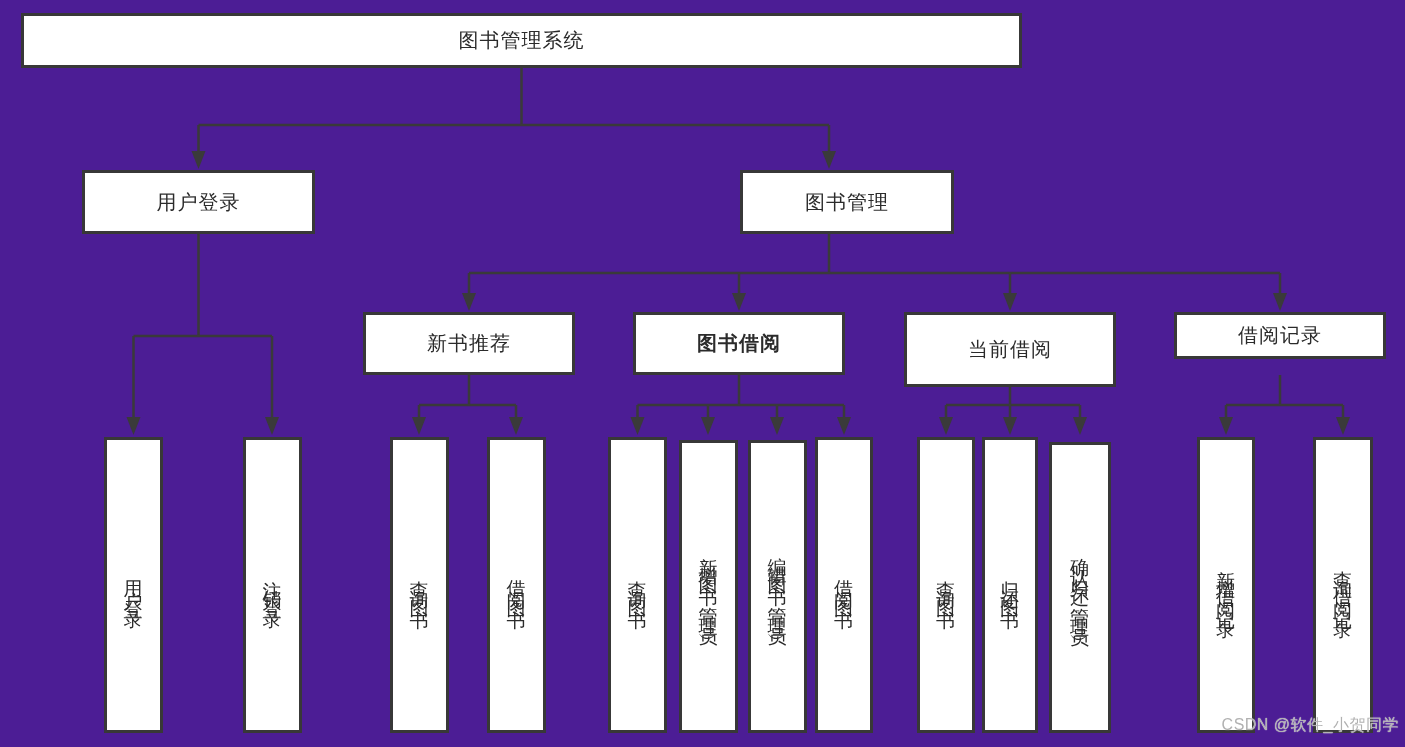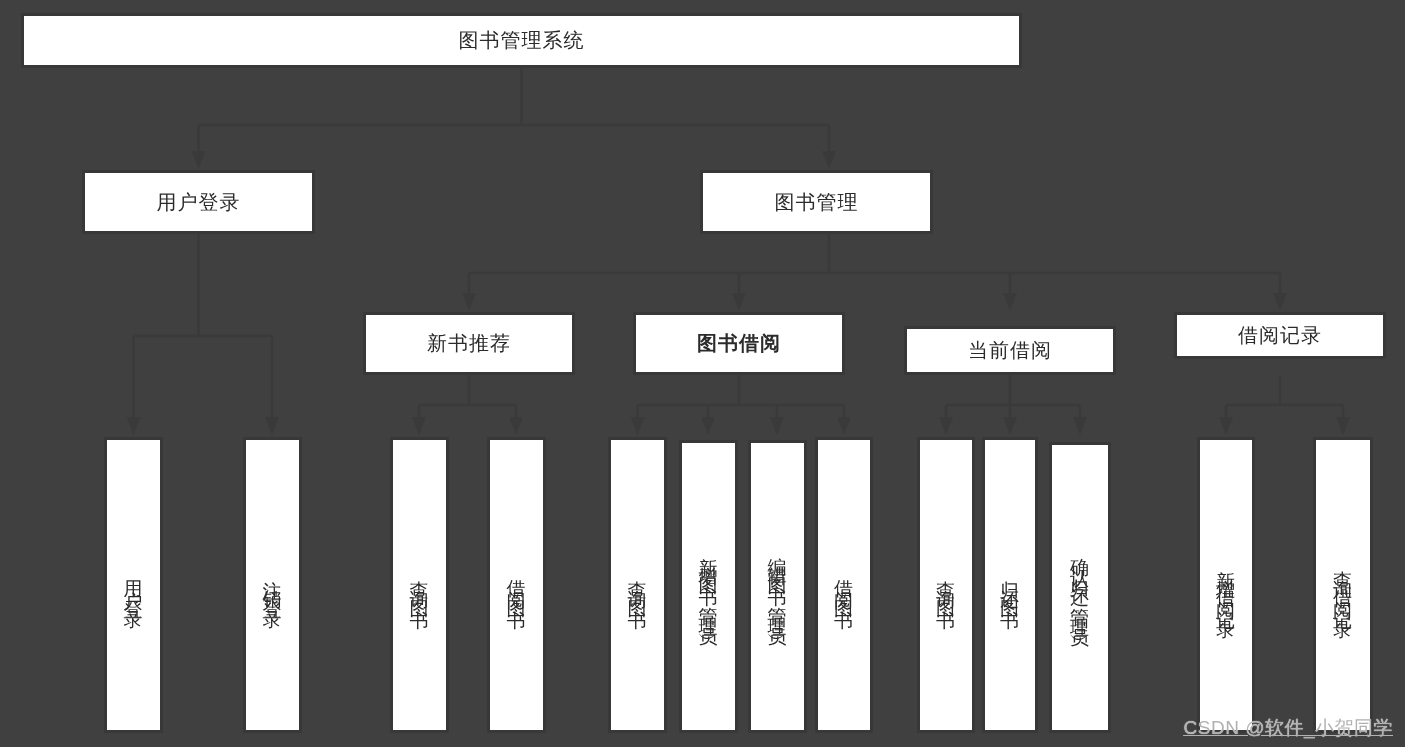--- a/index.html
+++ b/index.html
@@ -1,20 +1,20 @@
 <!DOCTYPE html>
 <html><head>
 <meta charset="utf-8">
 <style>
   html, body { margin: 0; padding: 0; background: #ffffff; }
   .stage {
     position: relative;
     width: 1405px;
     height: 747px;
-    background: #404040;
+    background: #4c1d95;
     overflow: hidden;
     font-family: "Liberation Sans", sans-serif;
   }
   .stage svg { position: absolute; left: 0; top: 0; }
   .box {
     position: absolute;
     box-sizing: border-box;
     background: #ffffff;
     border: 3px solid #383838;
     display: flex;
@@ -30,29 +30,28 @@
   .box.v span {
     writing-mode: vertical-rl;
     text-orientation: mixed;
     font-size: 19px;
     letter-spacing: 10px;
     line-height: 1;
     white-space: nowrap;
   }
   .watermark {
     position: absolute;
-    right: 12px;
+    right: 6px;
     top: 715px;
-    font-size: 19px;
+    font-size: 16px;
     color: #b1b1b1;
     letter-spacing: 0.5px;
     white-space: nowrap;
     z-index: 5;
     text-shadow: 0 0 1px #ffffff;
-    text-decoration: underline;
   }
   .line { stroke: #3a3a3a; stroke-width: 2.5; fill: none; }
   .ah   { fill: #3a3a3a; stroke: none; }
 </style>
 </head>
 <body>
 
 <div class="stage">
 
   <svg width="1405" height="747" viewBox="0 0 1405 747">
@@ -131,31 +130,31 @@
     </g>
   </svg>
 
   <div class="box h" style="left:21px; top:13px; width:1001px; height:55px;">
     <span>图书管理系统</span>
   </div>
 
   <div class="box h" style="left:82px; top:170px; width:233px; height:64px;">
     <span>用户登录</span>
   </div>
-  <div class="box h" style="left:700px; top:170px; width:233px; height:64px;">
+  <div class="box h" style="left:740px; top:170px; width:214px; height:64px;">
     <span>图书管理</span>
   </div>
 
   <div class="box h" style="left:363px; top:312px; width:212px; height:63px;align-items:center;">
     <span>新书推荐</span>
   </div>
   <div class="box h" style="left:633px; top:312px; width:212px; height:63px;font-weight:bold;">
     <span>图书借阅</span>
   </div>
-  <div class="box h" style="left:904px; top:312px; width:212px; height:49px;margin-top:14px;">
+  <div class="box h" style="left:904px; top:312px; width:212px; height:75px;">
     <span>当前借阅</span>
   </div>
   <div class="box h" style="left:1174px; top:312px; width:212px; height:47px;">
     <span>借阅记录</span>
   </div>
 
   <div class="box v" style="left:104px; top:437px; width:59px; height:296px;">
     <span>用户登录</span>
   </div>
   <div class="box v" style="left:243px; top:437px; width:59px; height:296px;">

